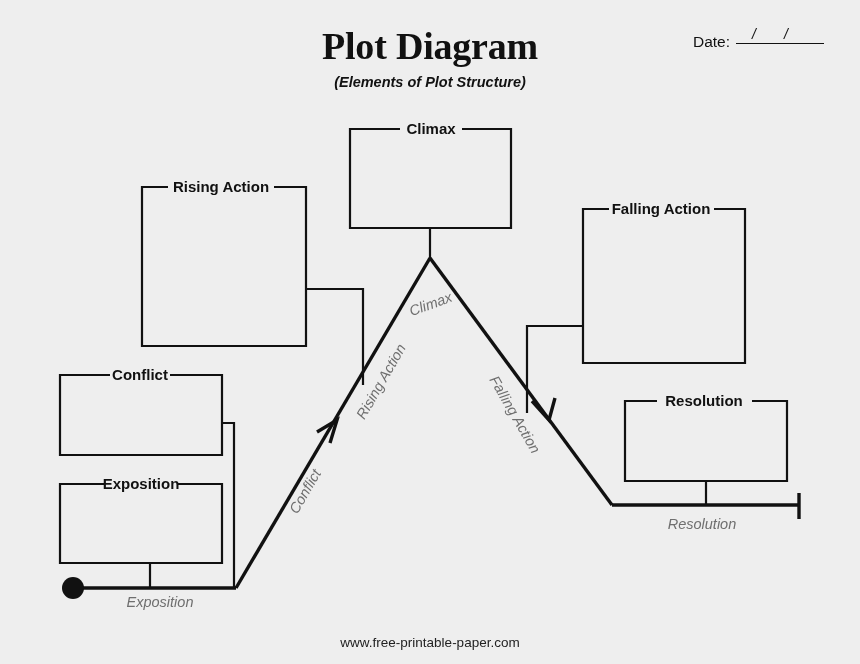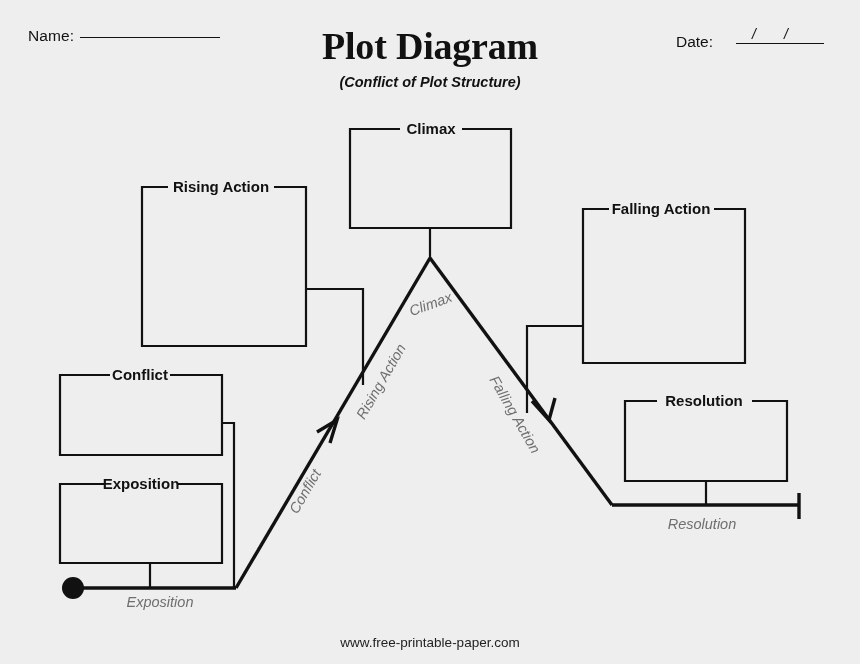--- a/index.html
+++ b/index.html
@@ -45,21 +45,21 @@
     position: relative;
     top: -3px;
   }
 
   .date-field {
     position: absolute;
     right: 36px;
     top: 27px;
     display: flex;
     align-items: baseline;
-    gap: 23px;
+    gap: 6px;
     margin-left: 13px;
   }
   .date-field .fld-label {
     font-size: 15.5px;
   }
   .date-rule-wrap {
     position: relative;
     width: 88px;
     height: 20px;
   }
@@ -160,36 +160,32 @@
     fill: #6f6f6f;
     text-anchor: middle;
     dominant-baseline: middle;
   }
 </style>
 </head>
 <body>
 
 <div id="sheet">
 
-  <div class="name-field">
-    <span class="fld-label">Name:</span>
-    <span class="rule"></span>
-  </div>
 
   <div class="date-field">
     <span class="fld-label">Date:</span>
     <span class="date-rule-wrap">
       <span class="slash s1">/</span>
       <span class="slash s2">/</span>
       <span class="rule"></span>
     </span>
   </div>
 
   <div class="title">Plot Diagram</div>
-  <div class="subtitle">(Conflict of Plot Structure)</div>
+  <div class="subtitle">(Elements of Plot Structure)</div>
 
   <svg id="diagram" viewBox="0 0 860 664">
 
     <g>
 
       <path class="stroke-thick" d="M 72 588 L 236 588"></path>
 
       <path class="stroke-thick" d="M 236 588 L 430 258"></path>
 
       <path class="stroke-thick" d="M 430 258 L 612 505"></path>

